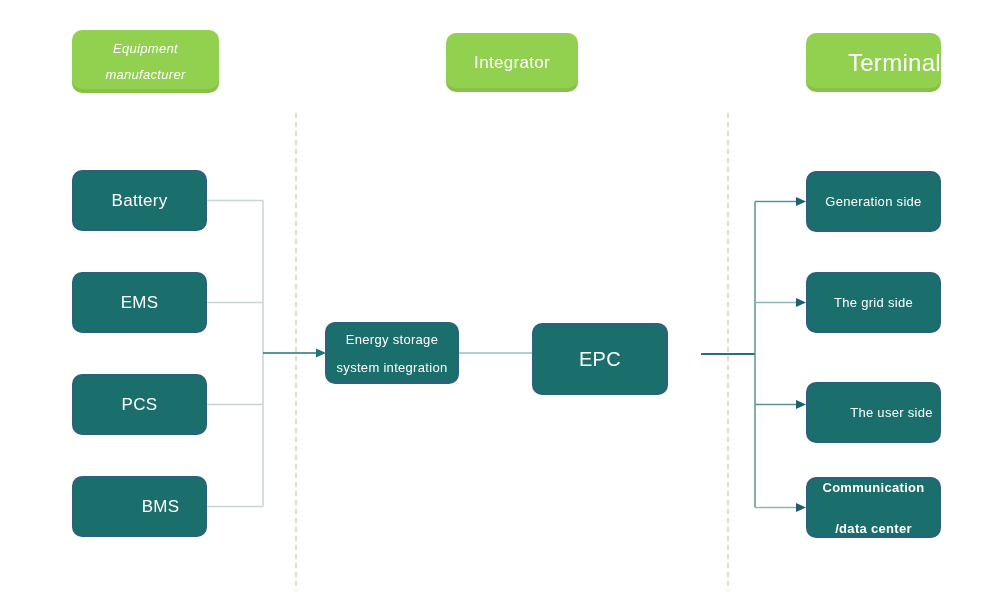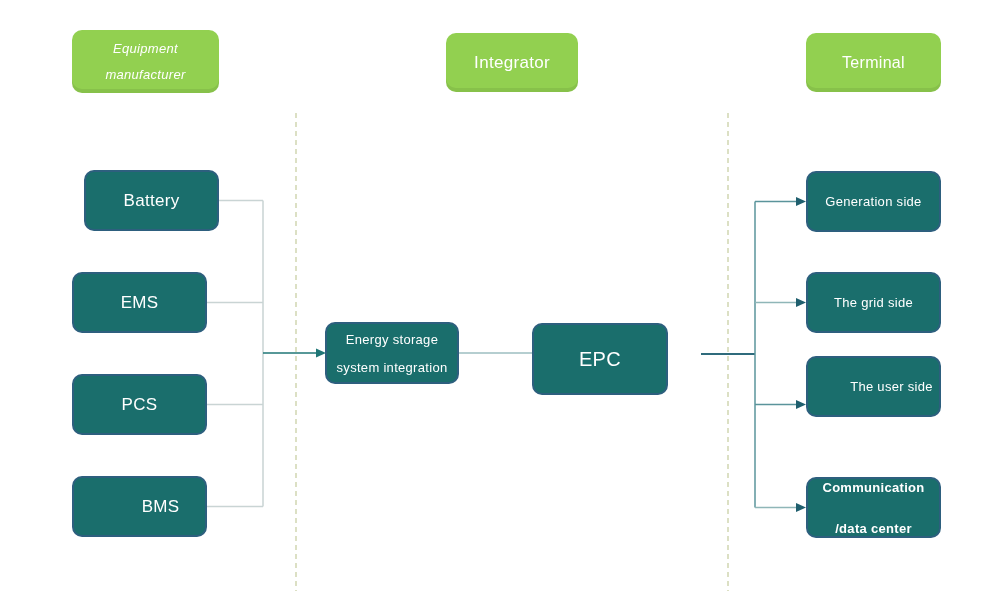--- a/index.html
+++ b/index.html
@@ -35,35 +35,35 @@
   .green {
     background: #92d050;
     box-shadow: inset 0 -4px 0 rgba(0,0,0,0.07);
   }
   .teal {
     background: #1a6e6c;
     border: 2px solid #2d5f7e;
   }
   .hdr-equipment { left: 72px;  top: 30px;  width: 147px; height: 63px; font-size: 13px; row-gap: 11px; font-style: italic; }
   .hdr-integrator{ left: 446px; top: 33px;  width: 132px; height: 59px; font-size: 17px; }
-  .hdr-terminal  { left: 806px; top: 33px;  width: 135px; height: 59px; font-size: 16px; }
+  .hdr-terminal  { left: 806px; top: 33px;  width: 135px; height: 59px; font-size: 24px; align-items: flex-end; }
 
   .eq-item { left: 72px; width: 135px; height: 61px; font-size: 17px; }
-  .eq-0 { top: 170px; margin-left: 12px; }
+  .eq-0 { top: 170px; }
   .eq-1 { top: 272px; }
   .eq-2 { top: 374px; }
   .eq-3 { top: 476px; padding-left: 42px; }
 
   .node-integration { left: 325px; top: 322px; width: 134px; height: 62px; font-size: 13px; row-gap: 13px; }
   .node-epc         { left: 532px; top: 323px; width: 136px; height: 72px; font-size: 20px; }
 
   .term-item { left: 806px; width: 135px; height: 61px; font-size: 13px; }
   .term-0 { top: 171px; }
   .term-1 { top: 272px; }
-  .term-2 { top: 356px; padding-left: 36px; }
+  .term-2 { top: 382px; padding-left: 36px; }
   .term-3 { top: 477px; row-gap: 26px; font-weight: bold; }
 </style>
 </head>
 <body>
 
 <div class="canvas">
 
   <svg class="connector-layer" viewBox="0 0 1000 608" xmlns="http://www.w3.org/2000/svg">
 
     <line x1="296" y1="113" x2="296" y2="591" stroke="#dce0c4" stroke-width="2" stroke-dasharray="5 4"></line>

